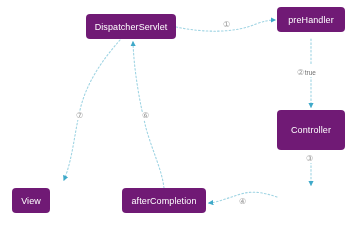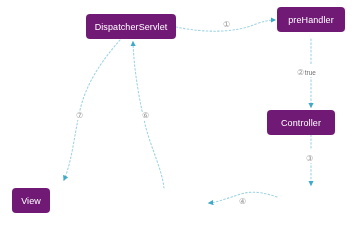--- a/index.html
+++ b/index.html
@@ -87,25 +87,28 @@
   </svg>
 
   <div class="node-box" style="left:86px; top:14px; width:90px; height:25px;">
     <span>DispatcherServlet</span>
   </div>
 
   <div class="node-box" style="left:277px; top:7px; width:68px; height:25px;">
     <span>preHandler</span>
   </div>
 
-  <div class="node-box" style="left:267px; top:110px; width:68px; height:25px;">
+  <div class="node-box" style="left:277px; top:110px; width:68px; height:40px;">
     <span>Controller</span>
   </div>
 
 
+  <div class="node-box" style="left:122px; top:188px; width:84px; height:25px;">
+    <span>afterCompletion</span>
+  </div>
 
   <div class="node-box" style="left:12px; top:188px; width:38px; height:25px;">
     <span>View</span>
   </div>
 
   <div class="edge-label" style="left:222px; top:21px;">
     <span class="num">①</span>
     <span class="suffix"></span>
   </div>
 

